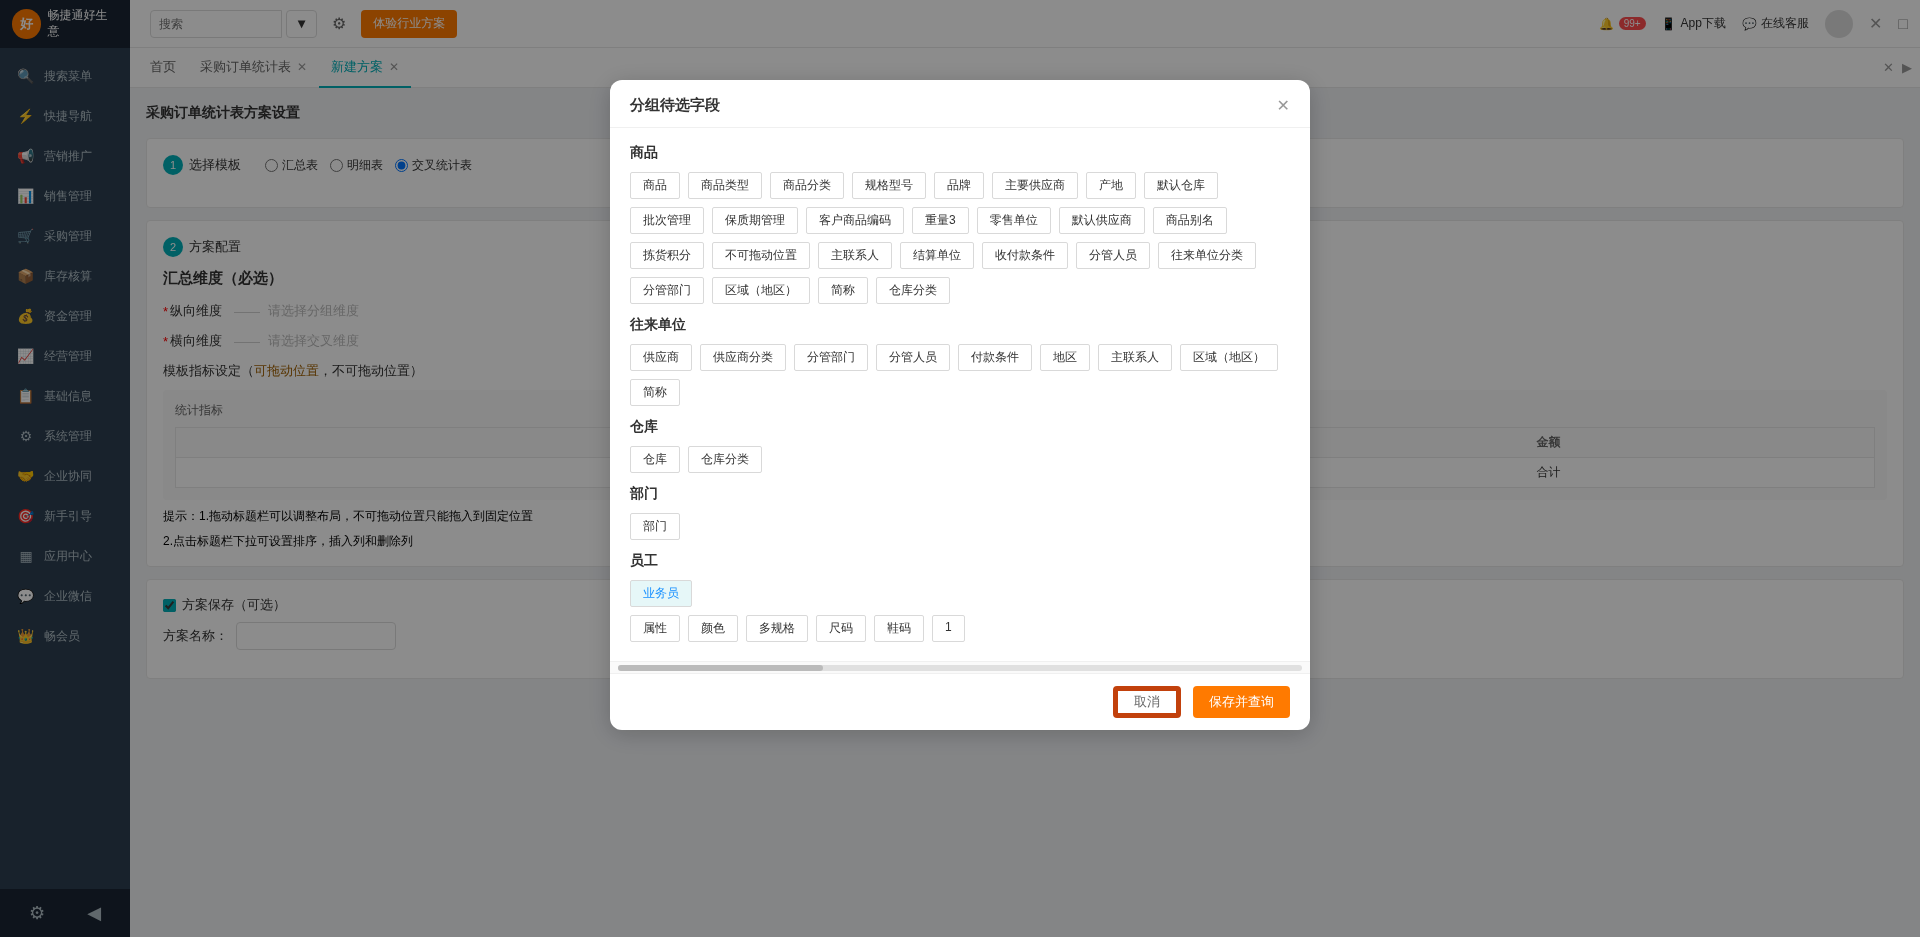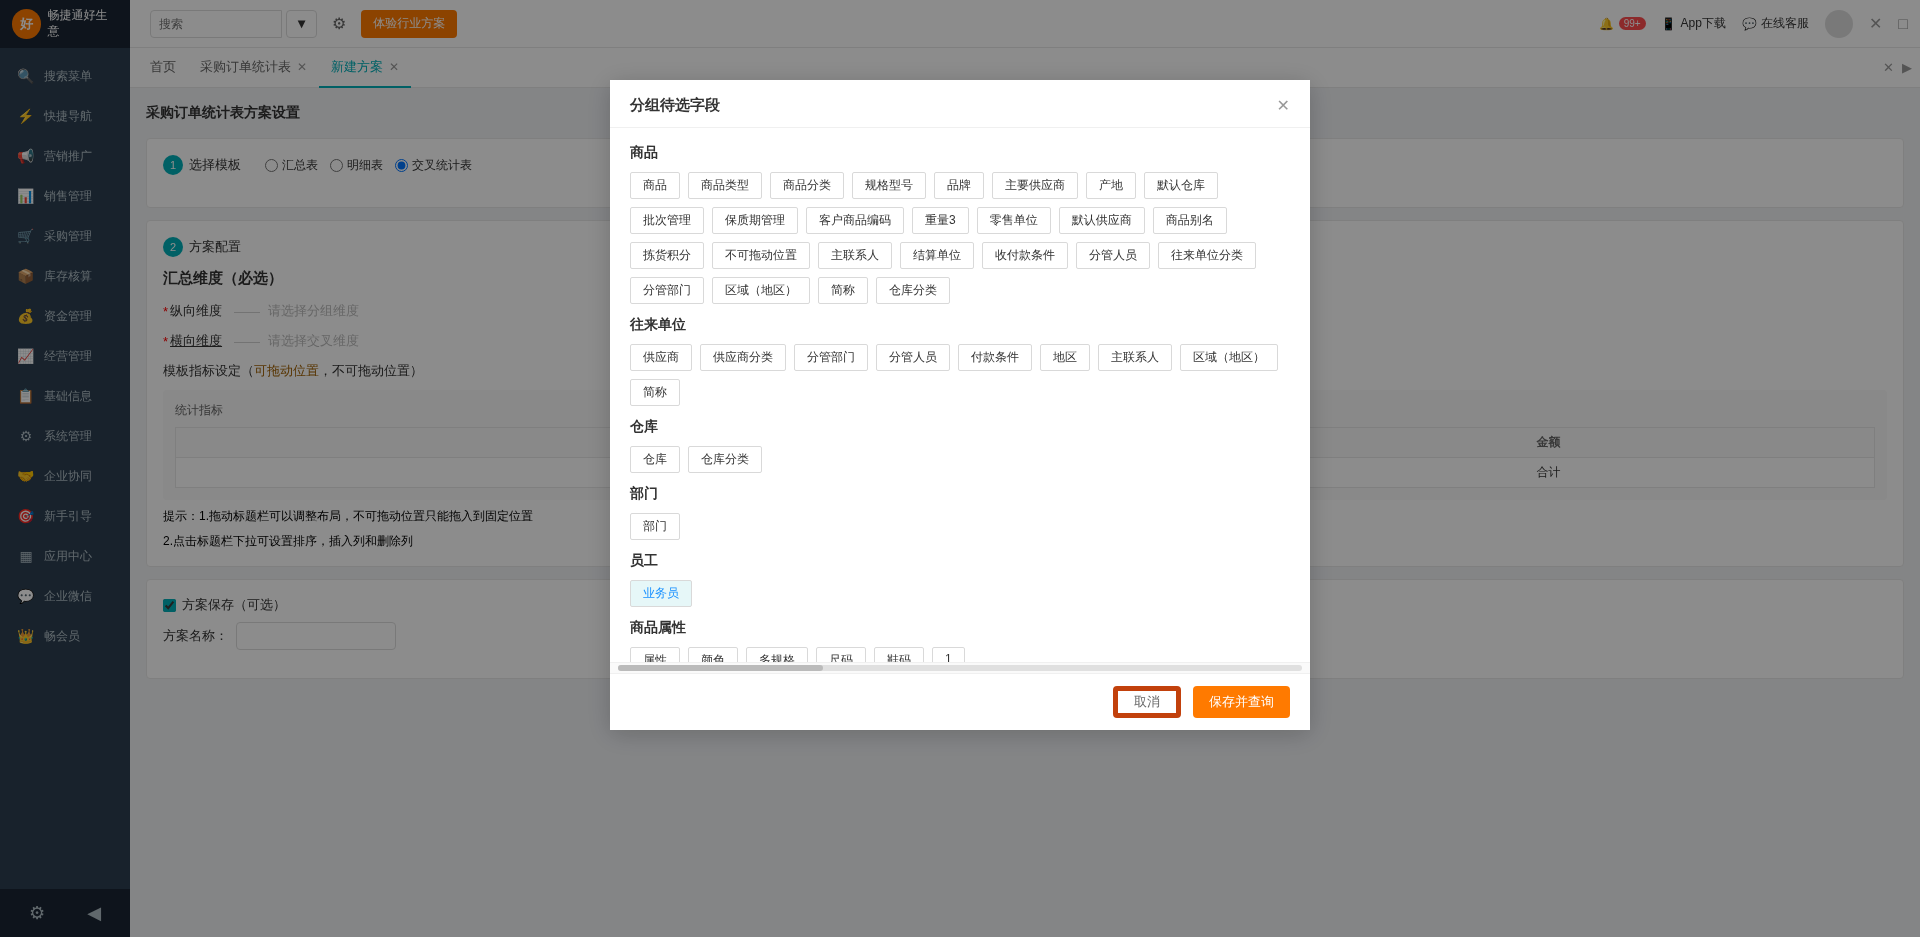--- a/index.html
+++ b/index.html
@@ -302,21 +302,21 @@
       z-index: 200;
       display: flex;
       align-items: flex-start;
       justify-content: center;
       padding-top: 80px;
     }
 
     
     .modal {
       background: #fff;
-      border-radius: 0;
+      border-radius: 12px;
       width: 700px;
       max-height: 650px;
       display: flex;
       flex-direction: column;
       box-shadow: 0 4px 24px rgba(0,0,0,0.2);
     }
     .modal-header {
       display: flex;
       align-items: center;
       justify-content: space-between;
@@ -586,21 +586,21 @@
     </div>
     <div style="font-size:15px;color:#333;margin-bottom:14px;font-weight:bold;">汇总维度（必选）</div>
     <div class="dim-row">
       <span style="color:#f00;margin-right:2px;">*</span>
       <span style="margin-right:4px;">纵向维度</span>
       <span style="margin:0 8px;color:#ccc;">——</span>
       <span style="color:#bbb;cursor:pointer;">请选择分组维度</span>
     </div>
     <div class="dim-row">
       <span style="color:#f00;margin-right:2px;">*</span>
-      <span style="margin-right:4px;text-decoration:underline;">横向维度</span>
+      <span style="margin-right:4px;">横向维度</span>
       <span style="margin:0 8px;color:#ccc;">——</span>
       <span style="color:#bbb;cursor:pointer;">请选择交叉维度</span>
     </div>
 
     <div style="font-size:13px;color:#333;margin-bottom:10px;">
       模板指标设定（<span style="color:#a16207;">可拖动位置</span>，<span>不可拖动位置</span>）
     </div>
 
     <div class="indicator-section">
       <div style="font-size:12px;color:#666;margin-bottom:8px;">统计指标</div>
@@ -691,21 +691,20 @@
           <div class="field-tag">仓库分类</div>
         </div>
         <div class="field-section-title">部门</div>
         <div class="field-tags">
           <div class="field-tag">部门</div>
         </div>
         <div class="field-section-title">员工</div>
         <div class="field-tags">
           <div class="field-tag selected blue-text">业务员</div>
         </div>
-        <div class="field-section-title">商品属性</div>
         <div class="field-tags">
           <div class="field-tag">属性</div>
           <div class="field-tag">颜色</div>
           <div class="field-tag">多规格</div>
           <div class="field-tag">尺码</div>
           <div class="field-tag">鞋码</div>
           <div class="field-tag">1</div>
         </div>
       </div>
     <div class="modal-hscroll">

